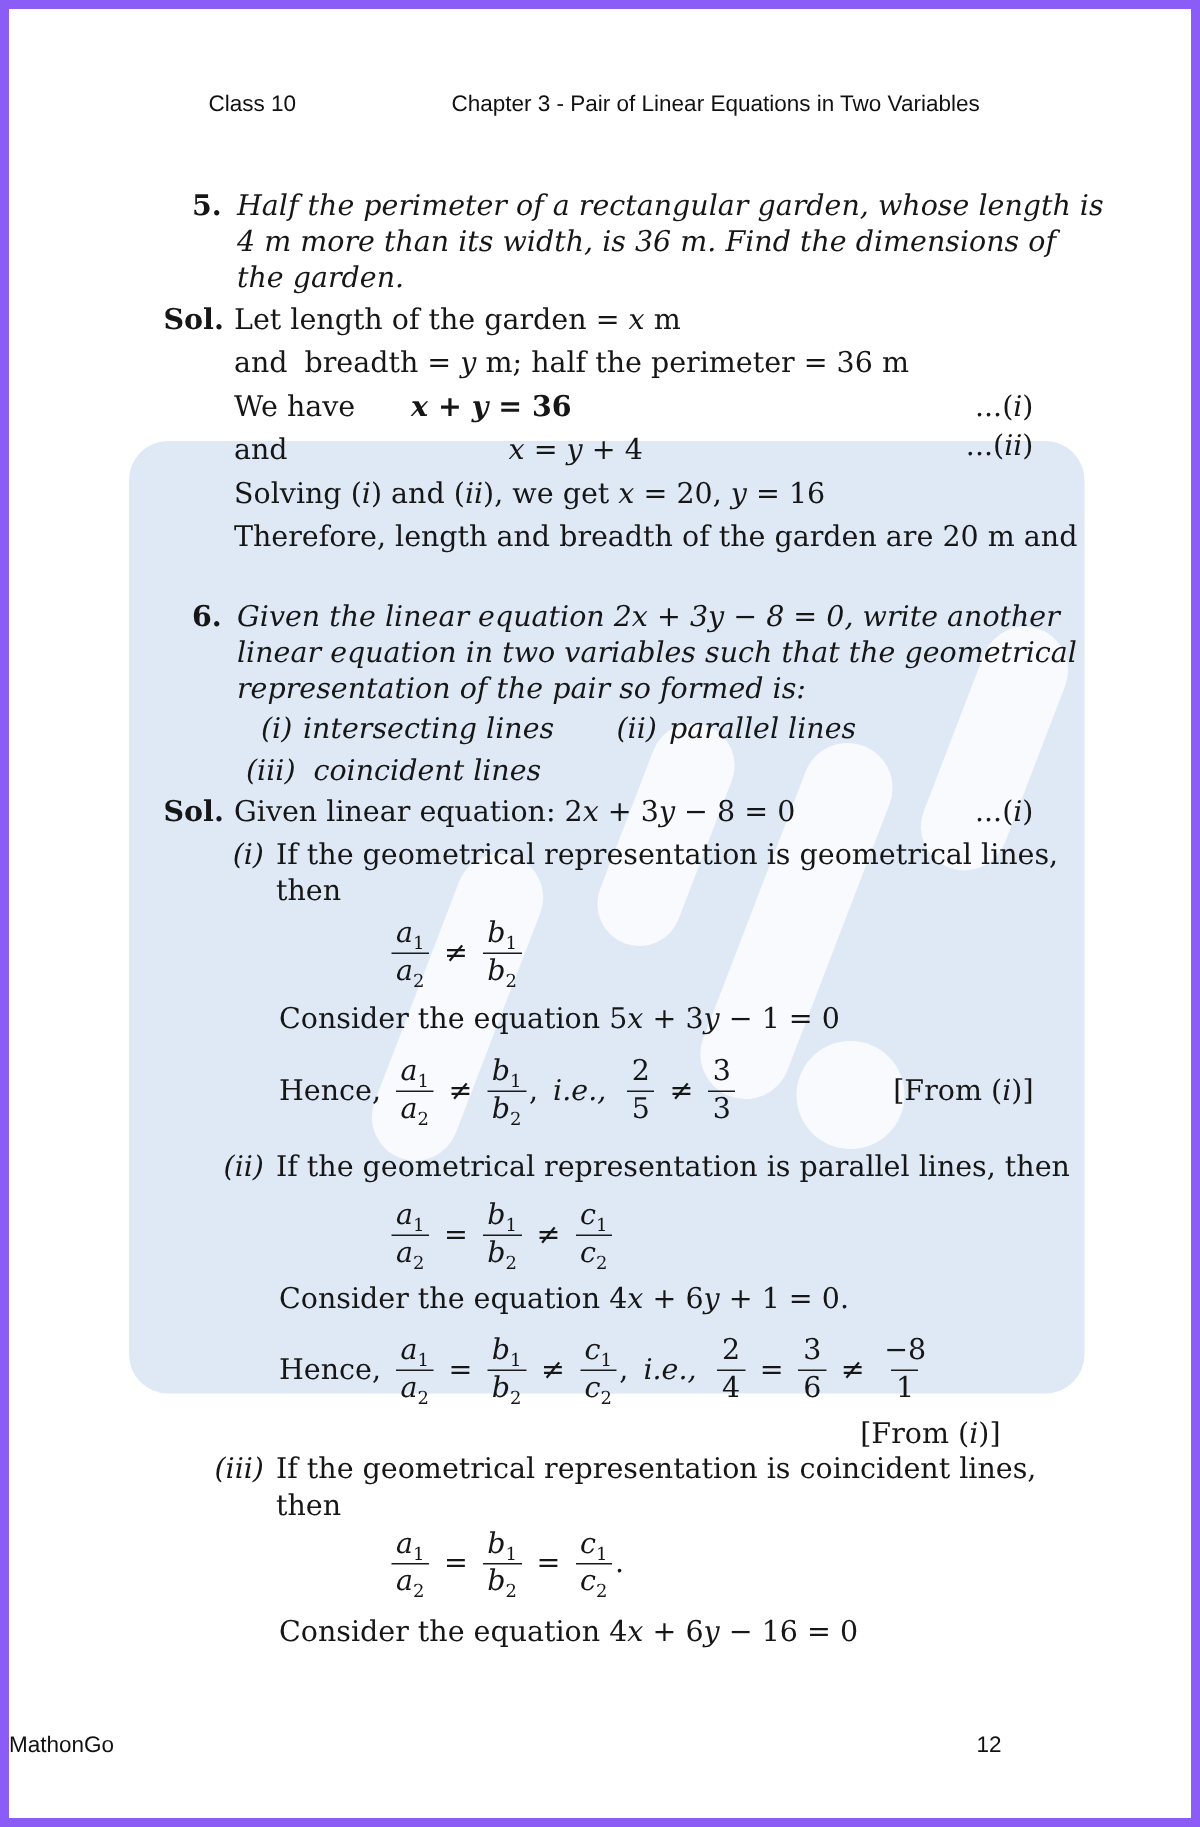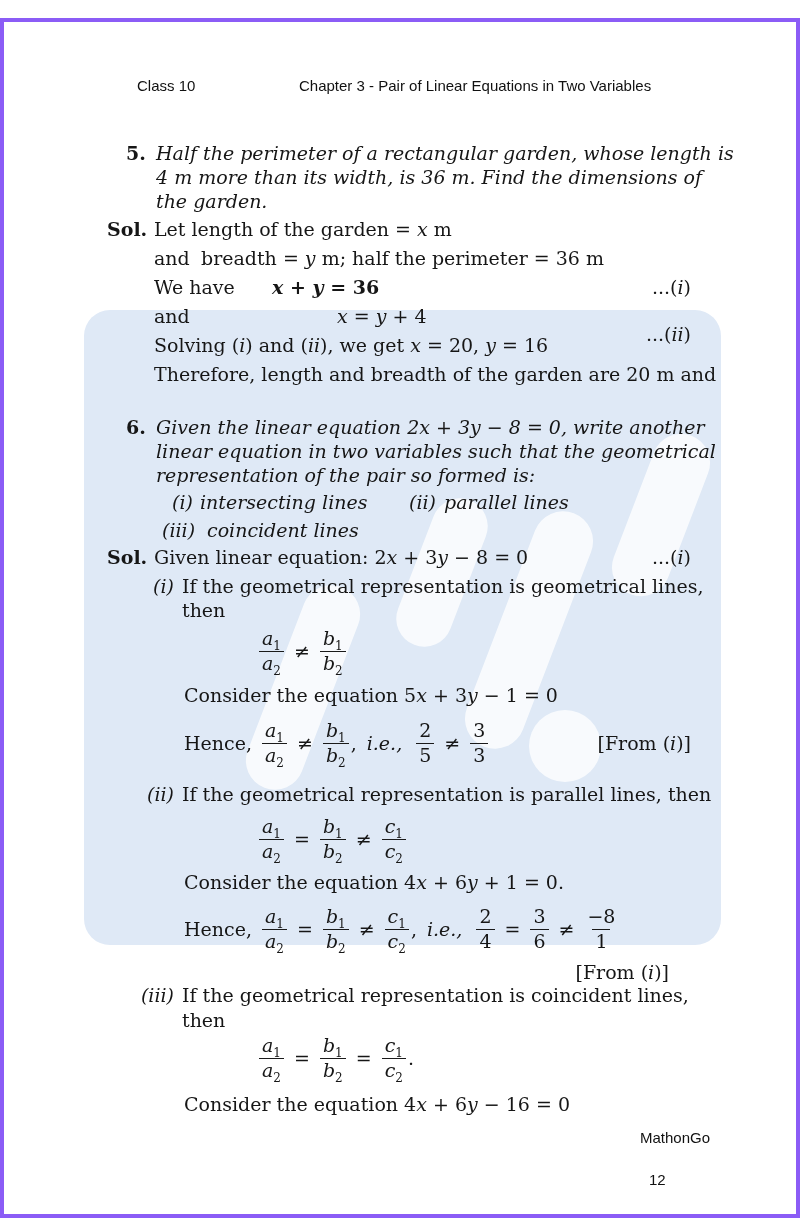--- a/index.html
+++ b/index.html
@@ -1,17 +1,17 @@
 <!DOCTYPE html>
 <html><head>
 <meta charset="utf-8">
 <style>
   html,body{margin:0;padding:0;}
   body{width:800px;height:1218px;background:#ffffff;font-family:"DejaVu Serif",serif;color:#161616;position:relative;overflow:hidden;}
-  .page{position:absolute;inset:0;border:4px solid #8b5cf6;box-sizing:border-box;margin-top:18px;}
+  .page{position:absolute;inset:0;border:6px solid #8b5cf6;box-sizing:border-box;}
   .sans{font-family:"Liberation Sans",sans-serif;}
   .line{position:absolute;font-size:19px;line-height:24px;white-space:nowrap;}
   .it{font-style:italic;}
   .b{font-weight:bold;}
   i{font-style:italic;}
   .hdr{font-size:15px;color:#111;}
   .ftr{font-size:15px;color:#111;}
   .ref{right:105px;text-align:right;}
   .lblbox{text-align:right;}
   
@@ -57,21 +57,21 @@
 
   <div class="line" style="left:150px;top:224px;">and</div>
   <div class="line" style="left:197px;top:224px;">breadth = <i>y</i> m; half the perimeter = 36 m</div>
 
   <div class="line" style="left:150px;top:253px;">We have</div>
   <div class="line" style="left:268px;top:253px;font-weight:bold;"><i>x</i> + <i>y</i> = 36</div>
   <div class="line ref" style="top:253px;">...(<i>i</i>)</div>
 
   <div class="line" style="left:150px;top:282px;">and</div>
   <div class="line" style="left:333px;top:282px;"><i>x</i> = <i>y</i> + 4</div>
-  <div class="line ref" style="top:300px;">...(<i>ii</i>)</div>
+  <div class="line ref" style="top:279px;">...(<i>ii</i>)</div>
 
   <div class="line" style="left:150px;top:311px;">Solving (<i>i</i>) and (<i>ii</i>), we get <i>x</i> = 20, <i>y</i> = 16</div>
   <div class="line" style="left:150px;top:340px;">Therefore, length and breadth of the garden are 20 m and</div>
 
   <div class="line b" style="left:122px;top:393px;">6.</div>
   <div class="line it" style="left:152px;top:393px;">Given the linear equation 2x + 3y − 8 = 0, write another</div>
   <div class="line it" style="left:152px;top:417px;">linear equation in two variables such that the geometrical</div>
   <div class="line it" style="left:152px;top:441px;">representation of the pair so formed is:</div>
 
   <div class="line it" style="left:168px;top:468px;">(i)</div>
@@ -204,16 +204,16 @@
     <span class="rel">=</span>
     <span class="frac">
         <span class="fn"><i>c</i><sub>1</sub></span>
         <span class="fd"><i>c</i><sub>2</sub></span>
       </span>
     <span class="rel comma">.</span>
   </div>
 
   <div class="line" style="left:180px;top:1070px;">Consider the equation 4<i>x</i> + 6<i>y</i> − 16 = 0</div>
 
-  <div class="line sans ftr" style="left:0;top:1104px;width:706px;text-align:right;">MathonGo</div>
+  <div class="line sans ftr" style="left:0;top:1146px;width:706px;text-align:left;">MathonGo</div>
   <div class="line sans ftr" style="left:645px;top:1146px;">12</div>
 
 </div>
 
 </body></html>

